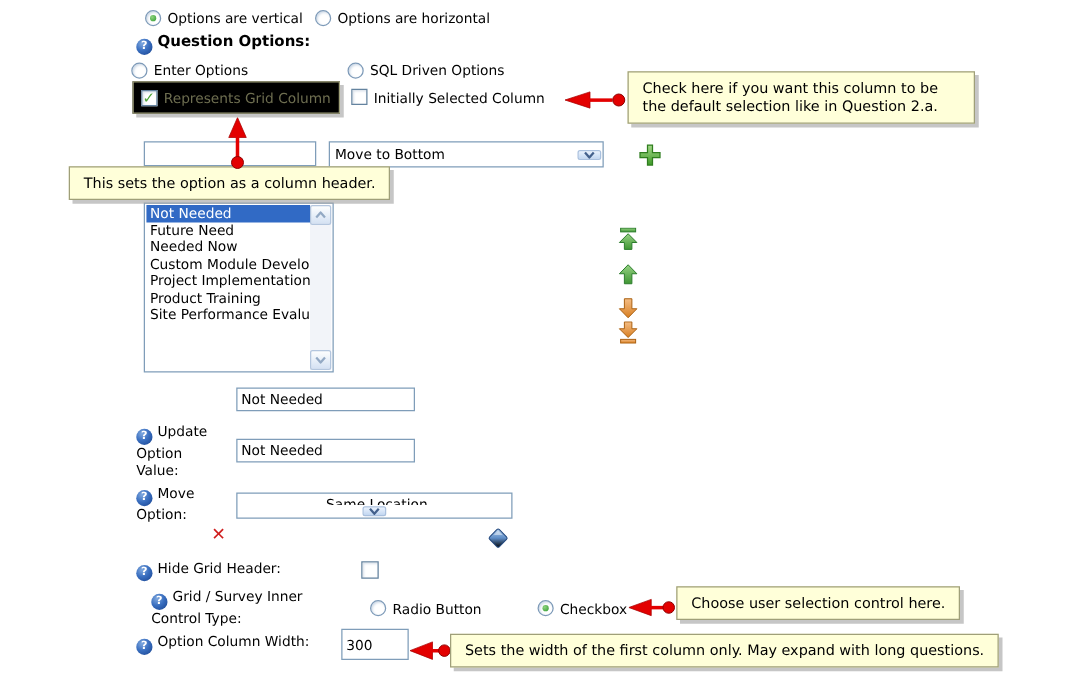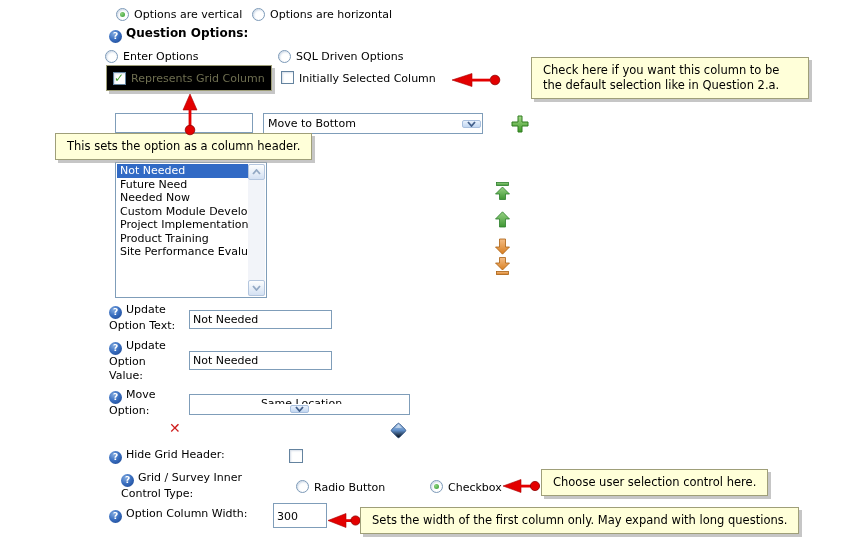--- a/index.html
+++ b/index.html
@@ -90,21 +90,21 @@
   </div>
 
   <span class="cb" style="left:281px;top:71px;"></span>
   <span class="ilabel" style="left:299px;top:72px;">Initially Selected Column</span>
 
   <svg class="abs" style="left:452px;top:72px;z-index:6;" width="50" height="16">
     <polygon points="0,8 20,1.5 20,14.5" fill="#e30000" stroke="#a80000" stroke-width="0.6"></polygon>
     <rect x="19" y="6.7" width="19" height="2.8" fill="#e30000"></rect>
     <circle cx="43" cy="8" r="4.8" fill="#e30000" stroke="#8d0000" stroke-width="0.8"></circle>
   </svg>
-  <div class="tip" style="left:502px;top:57px;width:254px;margin-left:29px;">Check here if you want this column to be the default selection like in Question 2.a.</div>
+  <div class="tip" style="left:502px;top:57px;width:254px;">Check here if you want this column to be the default selection like in Question 2.a.</div>
 
   <svg class="abs" style="left:182px;top:94px;z-index:6;" width="16" height="42">
     <polygon points="8,0 1,16 15,16" fill="#e30000" stroke="#a80000" stroke-width="0.6"></polygon>
     <rect x="6.6" y="15" width="2.8" height="17" fill="#e30000"></rect>
     <circle cx="8" cy="36" r="4.8" fill="#e30000" stroke="#8d0000" stroke-width="0.8"></circle>
   </svg>
 
   <input class="tb" style="left: 115px; top: 113px; width: 138px; height: 20px;" value="">
   <div class="dd" style="left:263px;top:113px;width:220px;height:21px;">
     <span class="dd-text">Move to Bottom</span>
@@ -170,23 +170,20 @@
           <stop offset="1" stop-color="#d87e20"></stop>
         </linearGradient>
       </defs>
     <polygon points="8.5,16.2 15.5,9 11.5,9 11.5,1 5.5,1 5.5,9 1.5,9" fill="url(#gO)" stroke="#aa6012" stroke-width="0.8"></polygon>
   </svg>
   <svg class="abs" style="left:494px;top:257px;" width="17" height="18">
     <polygon points="8.5,13 15.5,6 11.5,6 11.5,0.5 5.5,0.5 5.5,6 1.5,6" fill="url(#gO)" stroke="#aa6012" stroke-width="0.8"></polygon>
     <rect x="2.5" y="14.5" width="12" height="3" fill="url(#gO)" stroke="#aa6012" stroke-width="0.8"></rect>
   </svg>
 
-  <div class="ilabel" style="left:109px;top:303px;width:80px;">
-    <span class="help">?</span><span>Update Option Text:</span>
-  </div>
   <input class="tb" style="left: 189px; top: 310px; width: 143px; height: 19px;" value="Not Needed">
 
   <div class="ilabel" style="left:109px;top:339px;width:68px;">
     <span class="help">?</span><span>Update Option Value:</span>
   </div>
   <input class="tb" style="left: 189px; top: 351px; width: 143px; height: 19px;" value="Not Needed">
 
   <div class="ilabel" style="left:109px;top:388px;width:62px;">
     <span class="help">?</span><span>Move Option:</span>
   </div>

